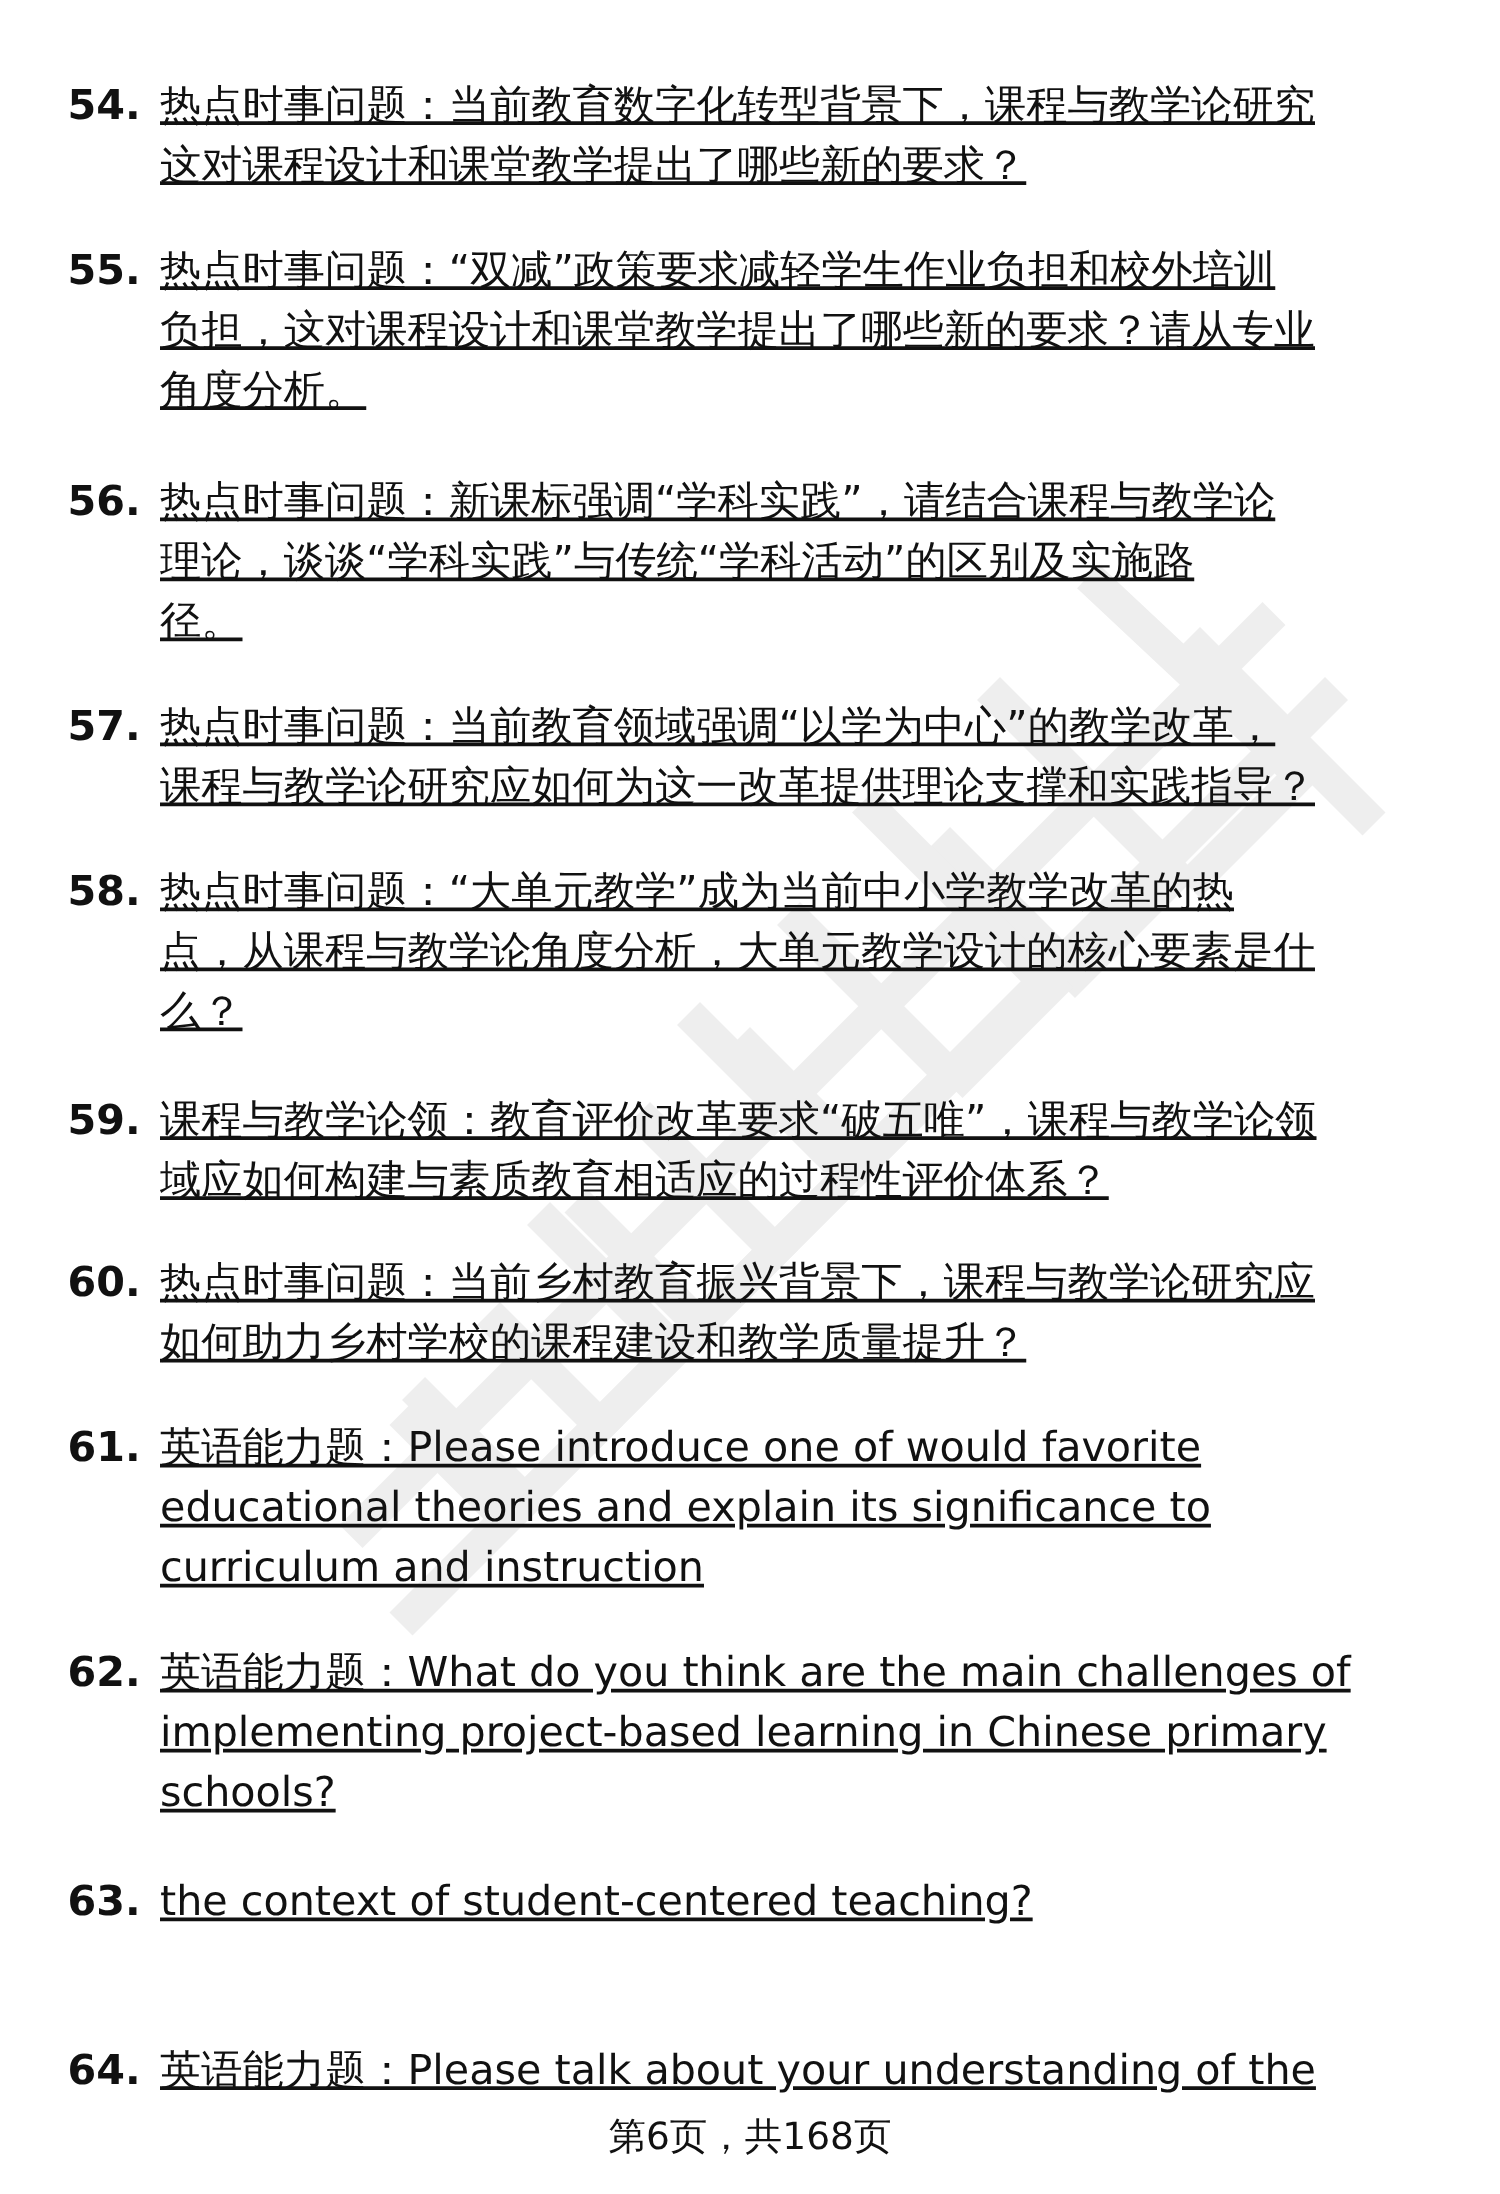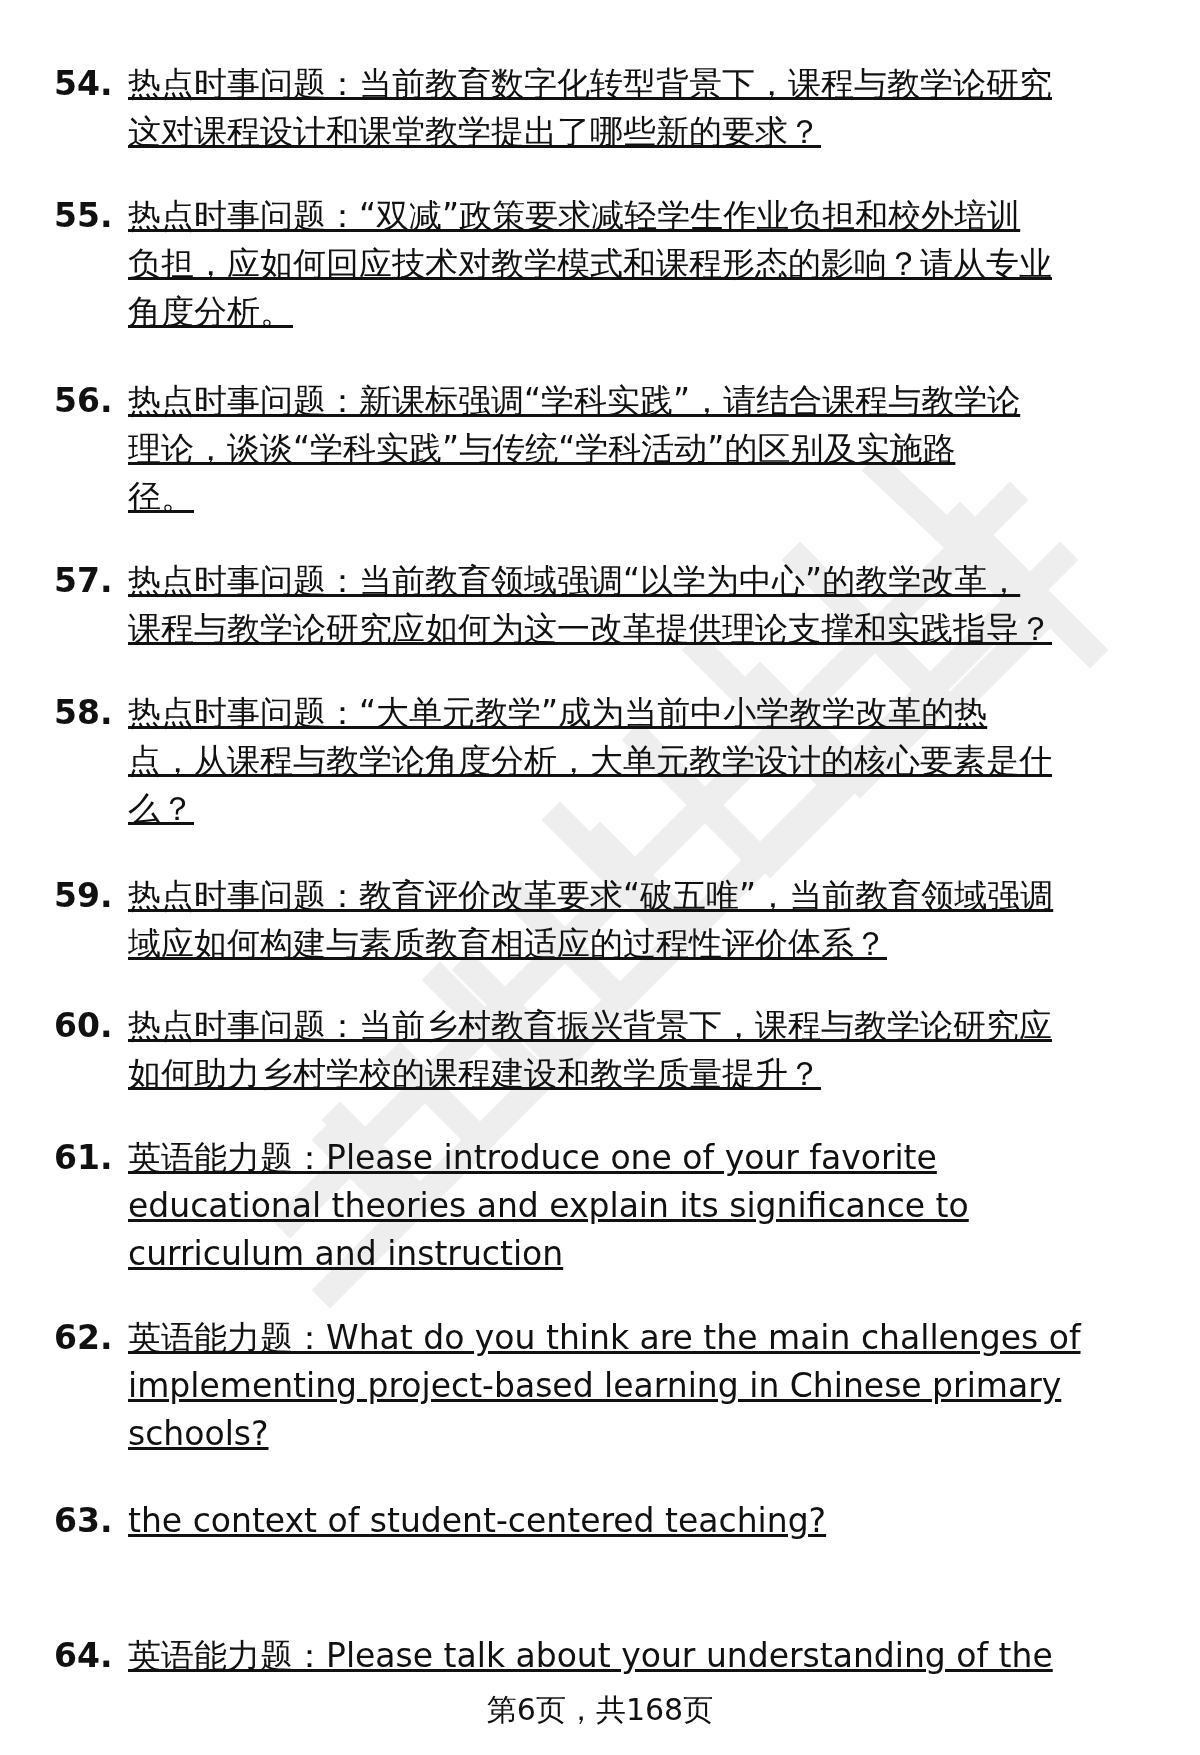--- a/index.html
+++ b/index.html
@@ -93,21 +93,21 @@
     <div class="text">
       <span class="line">热点时事问题：当前教育数字化转型背景下，课程与教学论研究</span>
       <span class="line">这对课程设计和课堂教学提出了哪些新的要求？</span>
     </div>
   </div>
 
   <div class="item" style="top:192px;">
     <span class="num">55.</span>
     <div class="text">
       <span class="line">热点时事问题：“双减”政策要求减轻学生作业负担和校外培训</span>
-      <span class="line">负担，应如何回应技术对教学模式和课程形态的影响？请从专业</span>
+      <span class="line">负担，这对课程设计和课堂教学提出了哪些新的要求？请从专业</span>
       <span class="line">角度分析。</span>
     </div>
   </div>
 
   <div class="item" style="top:377px;">
     <span class="num">56.</span>
     <div class="text">
       <span class="line">热点时事问题：新课标强调“学科实践”，请结合课程与教学论</span>
       <span class="line">理论，谈谈“学科实践”与传统“学科活动”的区别及实施路</span>
       <span class="line">径。</span>
@@ -127,37 +127,37 @@
     <div class="text">
       <span class="line">热点时事问题：“大单元教学”成为当前中小学教学改革的热</span>
       <span class="line">点，从课程与教学论角度分析，大单元教学设计的核心要素是什</span>
       <span class="line">么？</span>
     </div>
   </div>
 
   <div class="item" style="top:872px;">
     <span class="num">59.</span>
     <div class="text">
-      <span class="line">热点时事问题：教育评价改革要求“破五唯”，当前教育领域强调</span>
+      <span class="line">课程与教学论领：教育评价改革要求“破五唯”，课程与教学论领</span>
       <span class="line">域应如何构建与素质教育相适应的过程性评价体系？</span>
     </div>
   </div>
 
   <div class="item" style="top:1002px;">
     <span class="num">60.</span>
     <div class="text">
       <span class="line">热点时事问题：当前乡村教育振兴背景下，课程与教学论研究应</span>
       <span class="line">如何助力乡村学校的课程建设和教学质量提升？</span>
     </div>
   </div>
 
   <div class="item" style="top:1134px;">
     <span class="num">61.</span>
     <div class="text">
-      <span class="line">英语能力题：Please introduce one of your favorite</span>
+      <span class="line">英语能力题：Please introduce one of would favorite</span>
       <span class="line">educational theories and explain its significance to</span>
       <span class="line">curriculum and instruction</span>
     </div>
   </div>
 
   <div class="item" style="top:1314px;">
     <span class="num">62.</span>
     <div class="text">
       <span class="line">英语能力题：What do you think are the main challenges of</span>
       <span class="line">implementing project-based learning in Chinese primary</span>

